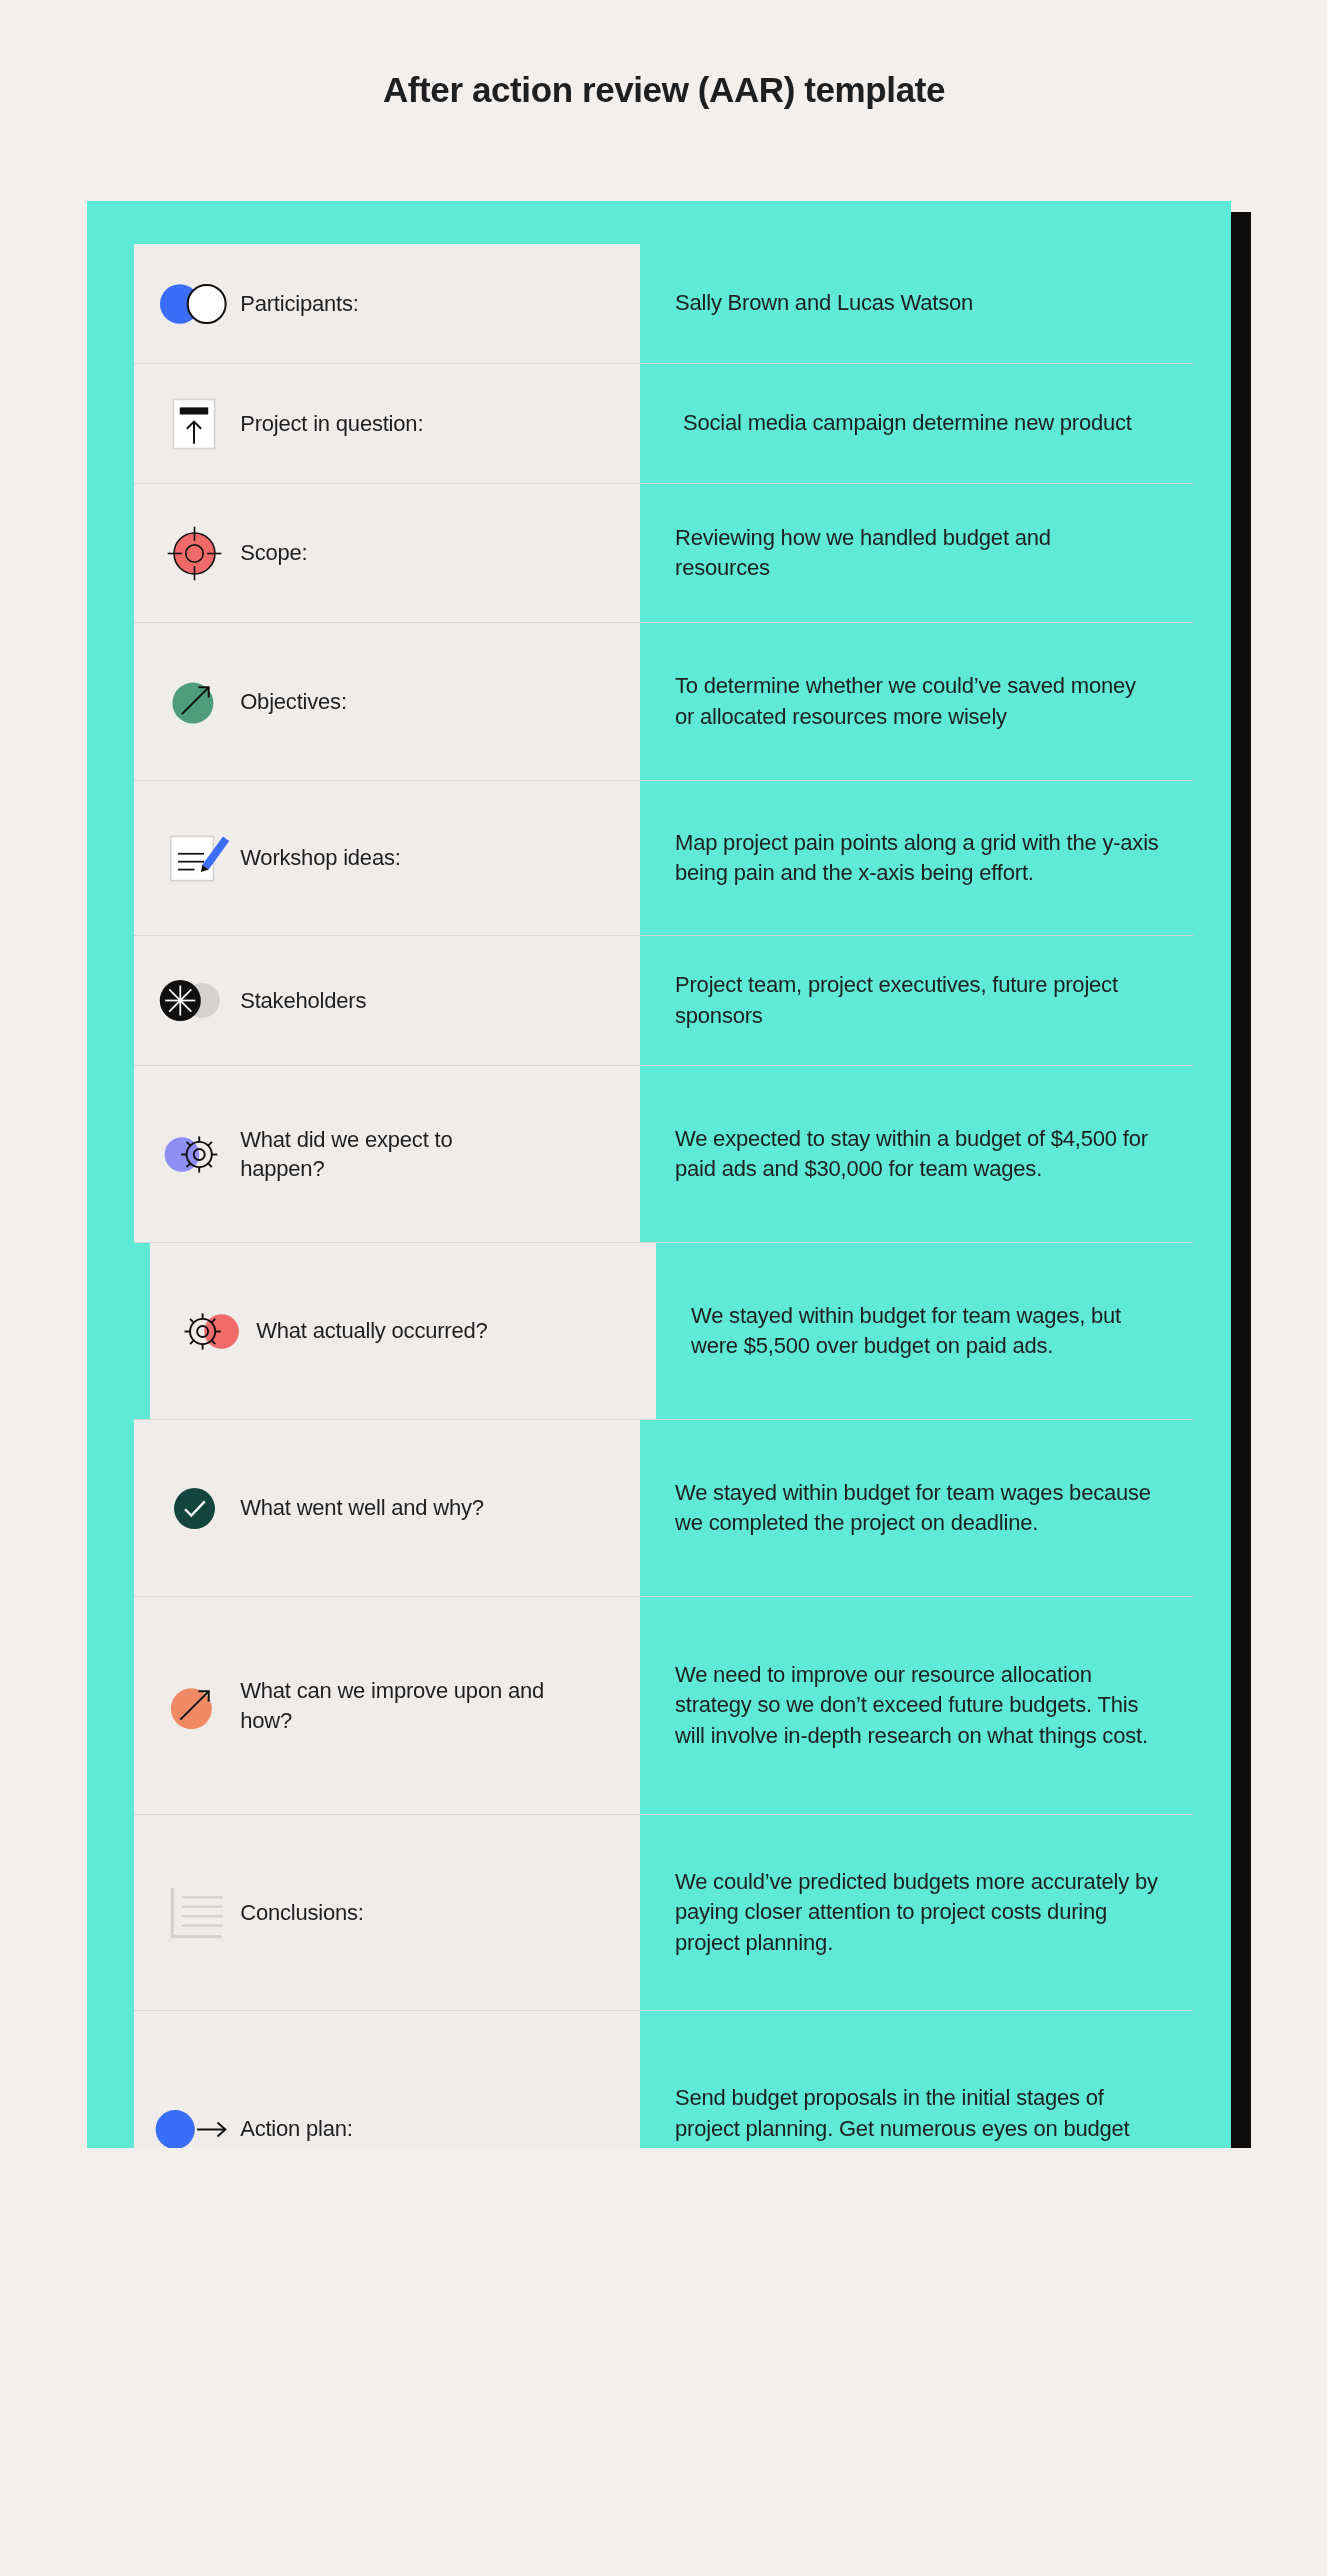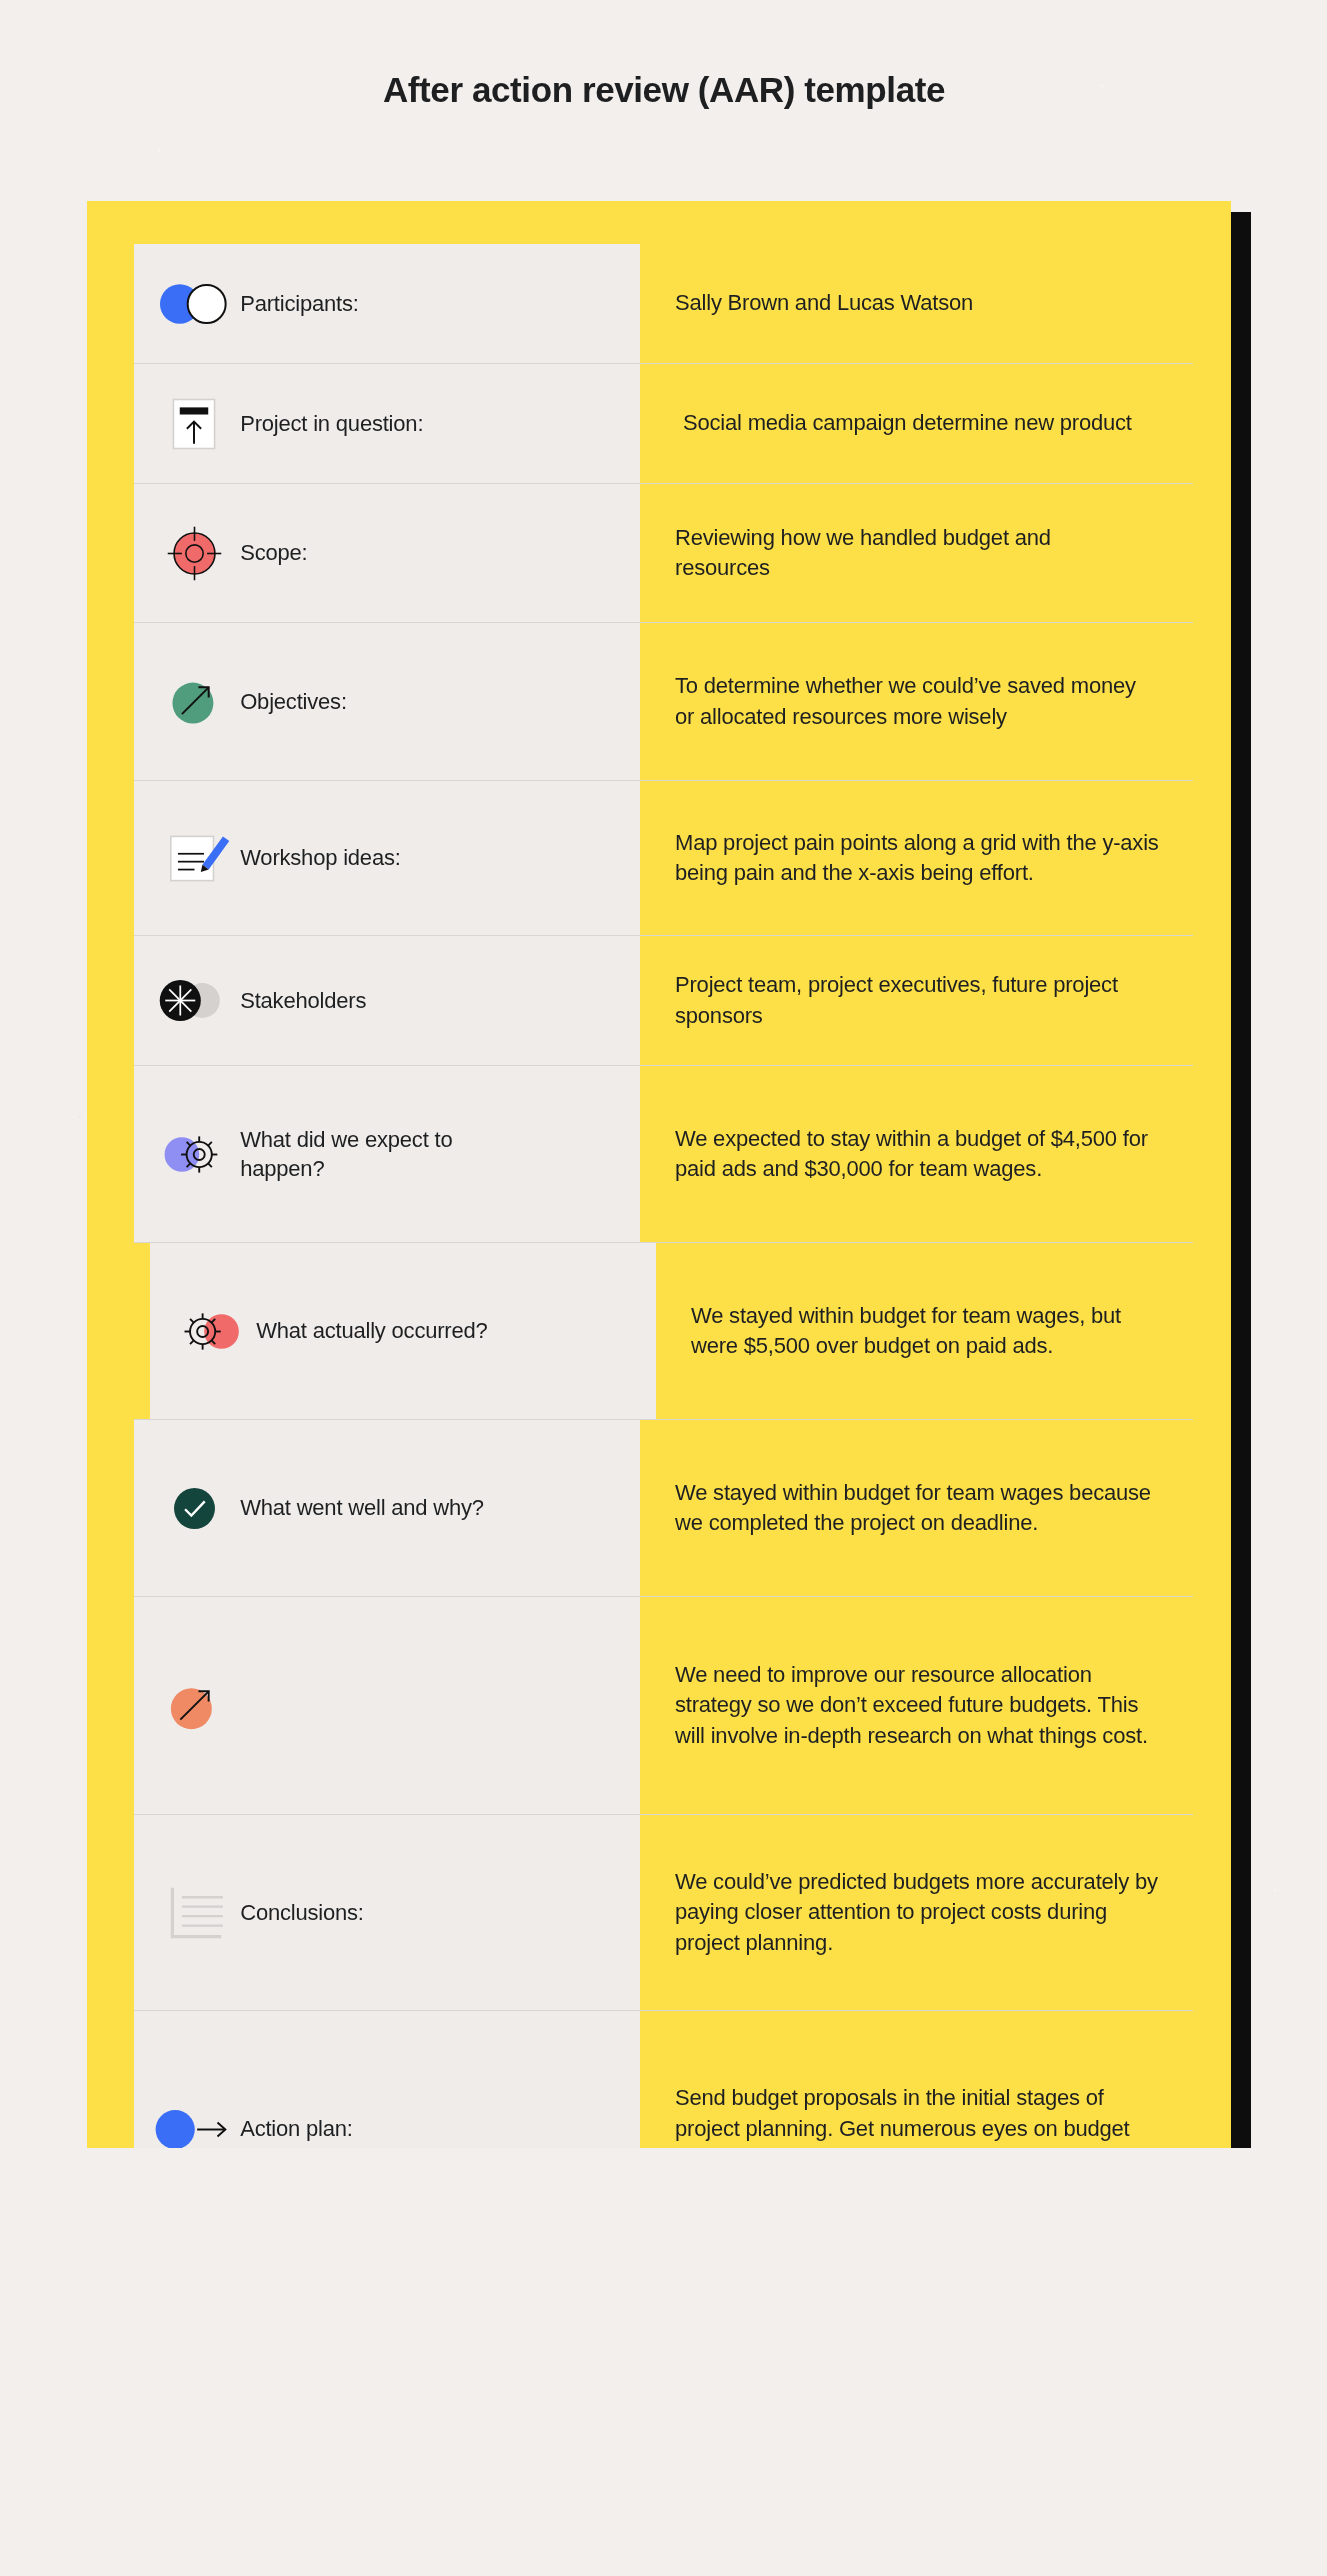--- a/index.html
+++ b/index.html
@@ -52,21 +52,21 @@
     width: 1144px;
     height: 2206px;
     background: #0d0d0d;
   }
   #card {
     position: absolute;
     left: 87px;
     top: 201px;
     width: 1144px;
     height: 2206px;
-    background: #fde047;
+    background: #5eead4;
   }
   #rows {
     position: absolute;
     left: 47px;
     top: 43px;
     width: 1059px;
   }
   .row {
     display: flex;
     align-items: stretch;
@@ -322,20 +322,21 @@
 
       <div class="row" style="min-height:218px;">
         <div class="label-cell">
           <div class="icon-wrap">
             <svg width="63" height="63" viewBox="0 0 80 80">
               <circle cx="36" cy="44" r="26" fill="#ef8a65"></circle>
               <line x1="22" y1="58" x2="58" y2="22" stroke="#101010" stroke-width="2.5"></line>
               <polyline points="45,22 58,22 58,35" fill="none" stroke="#101010" stroke-width="2.5"></polyline>
             </svg>
           </div>
+          <div class="label-text" style="max-width:308px;">What can we improve upon and how?</div>
         </div>
         <div class="value-cell">
           <div class="value-text" style="max-width:498px;">We need to improve our resource allocation strategy so we don’t exceed future budgets. This will involve in-depth research on what things cost.</div>
         </div>
       </div>
 
       <div class="row" style="min-height:196px;">
         <div class="label-cell">
           <div class="icon-wrap">
             <svg width="79" height="76" viewBox="0 0 100 96">

